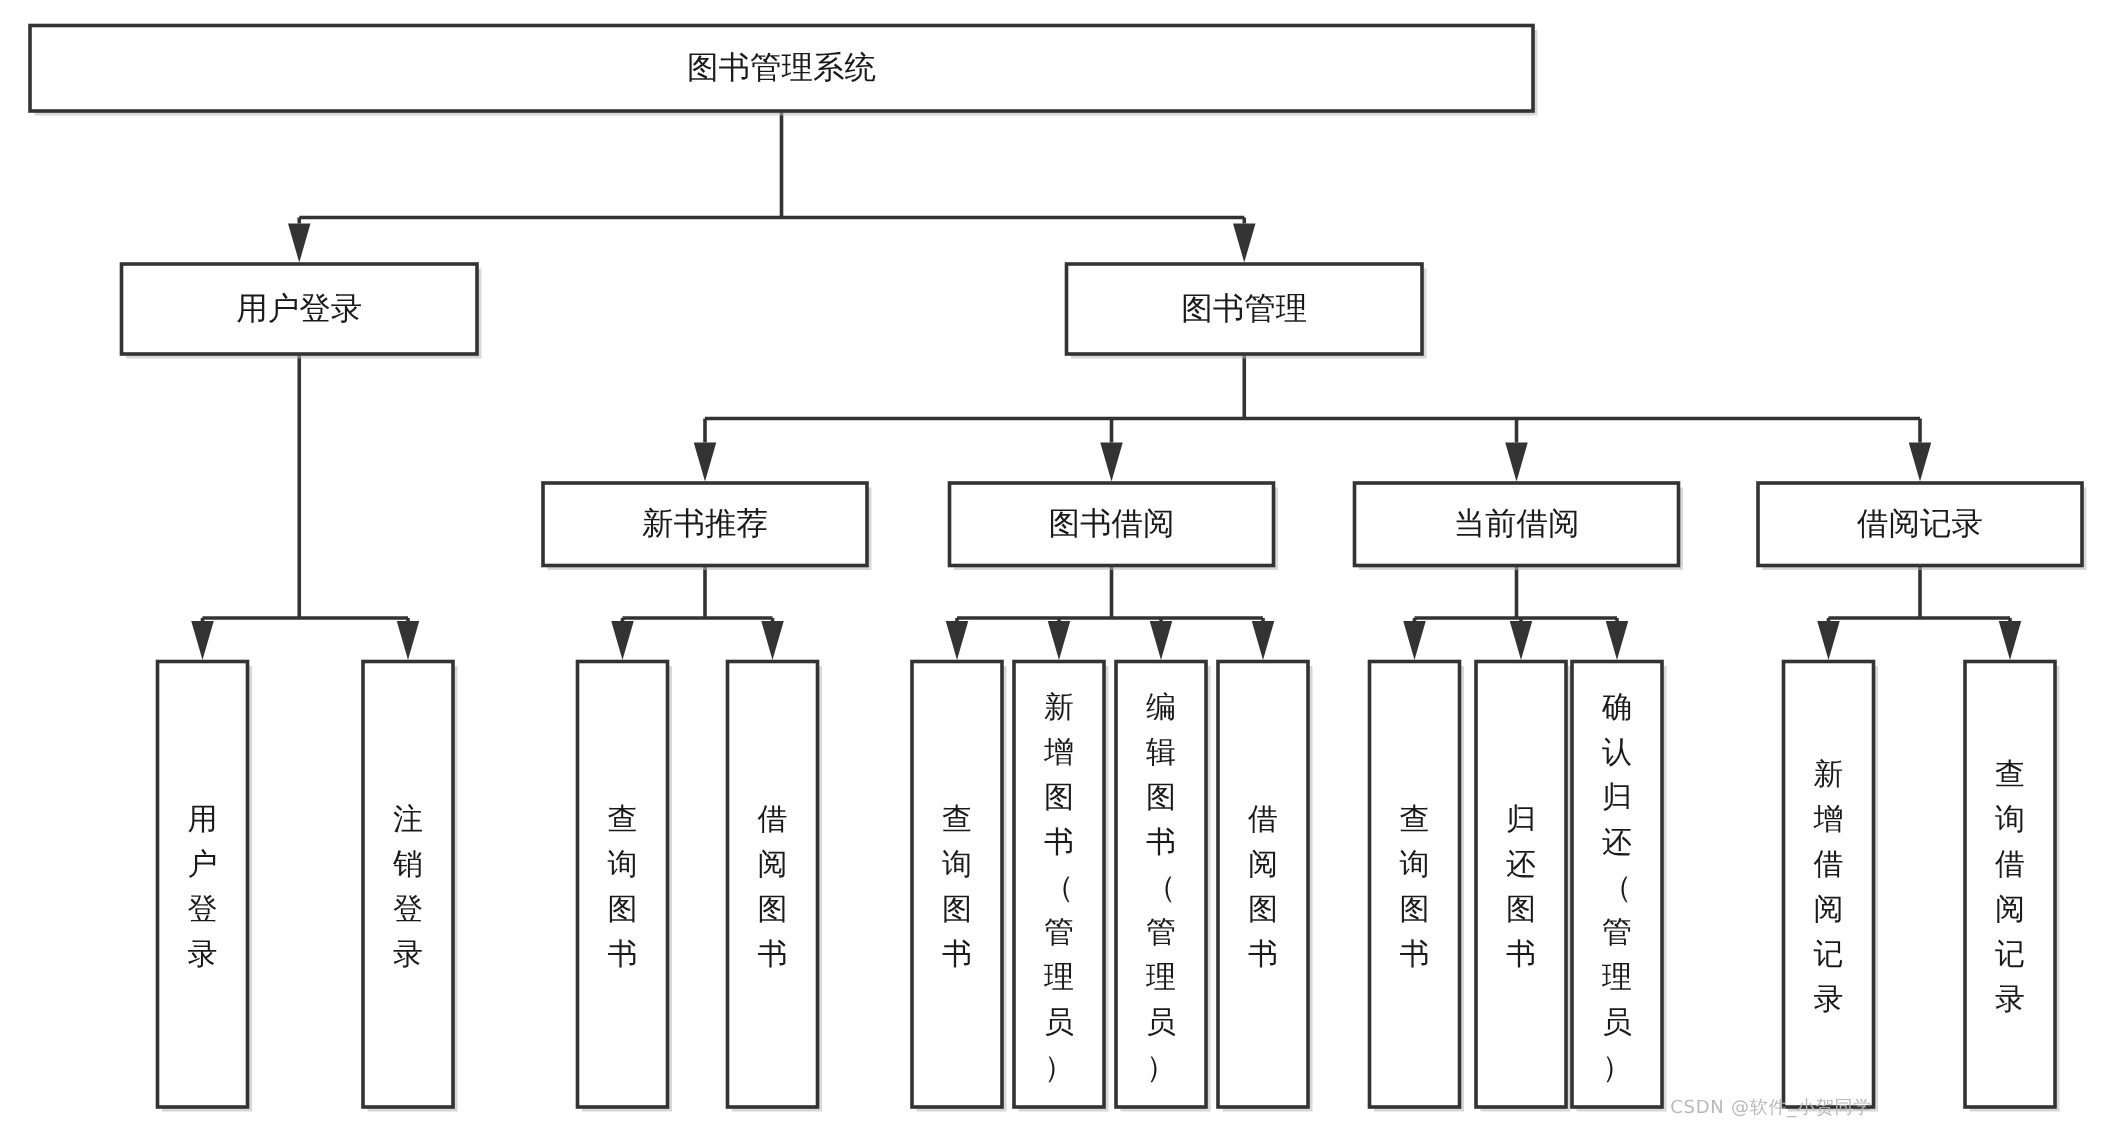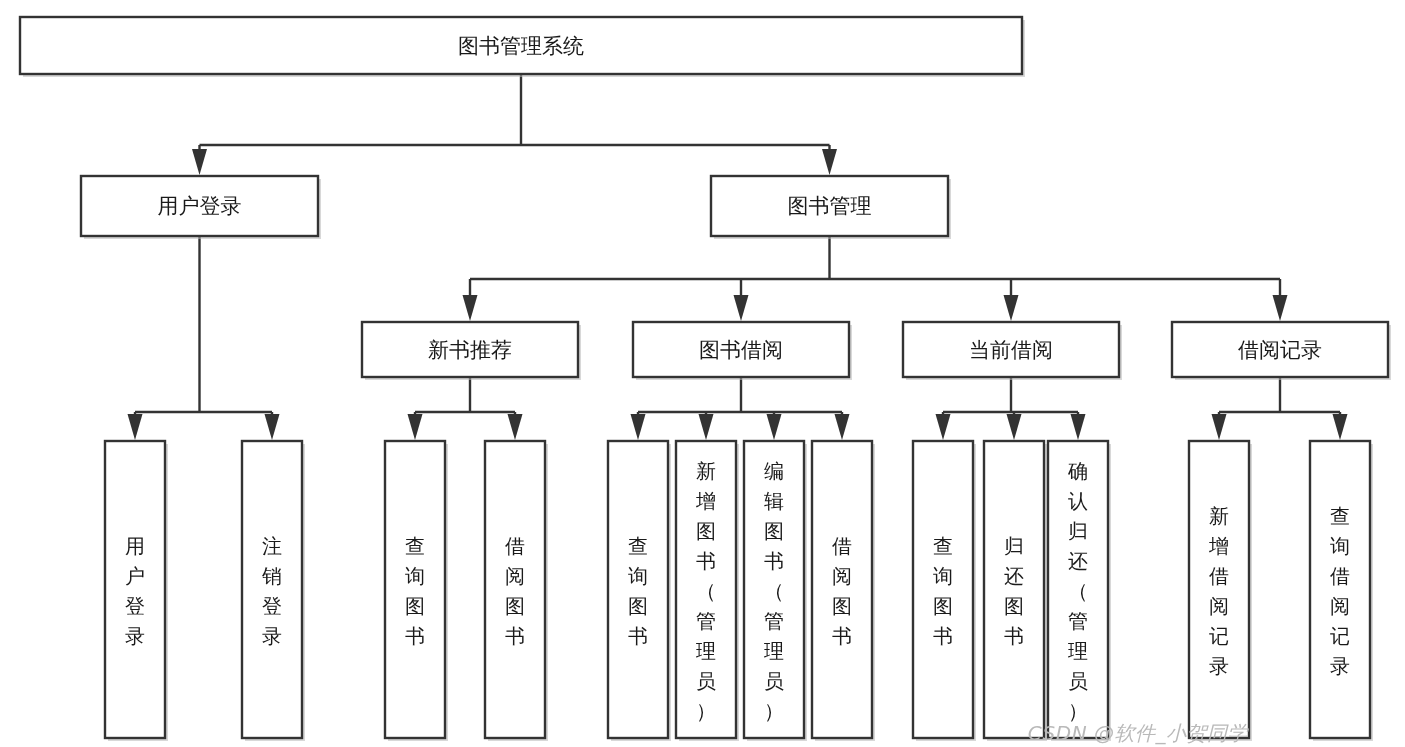--- a/index.html
+++ b/index.html
@@ -54,26 +54,25 @@
     font-family: "DejaVu Sans", "Liberation Sans", sans-serif;
     fill: #1a1a1a;
     font-size: 20px;
     text-anchor: middle;
   }
   .watermark {
     position: absolute;
     right: 8px;
     bottom: 4px;
     font-family: "DejaVu Sans", "Liberation Sans", sans-serif;
-    font-size: 20px;
+    font-size: 12px;
     color: #b9b9b9;
     white-space: nowrap;
     letter-spacing: 0.5px;
     pointer-events: none;
-    font-style: italic;
   }
 </style>
 </head>
 <body>
 
 <div id="chart-root">
   <svg class="diagram" viewBox="0 0 1405 747">
     <g id="edges-layer">
         <g>
           <path d="M 521 70 L 521 141" class="connector"></path>

